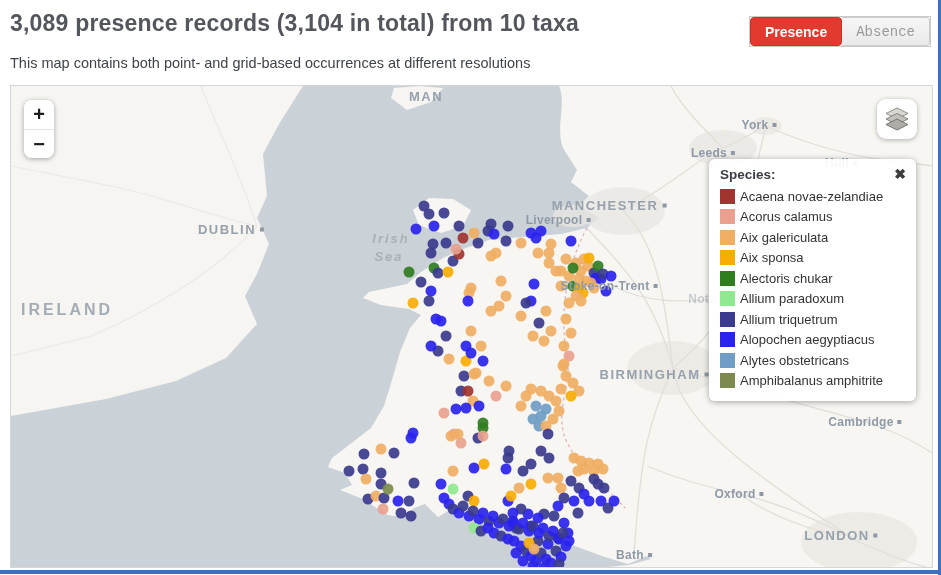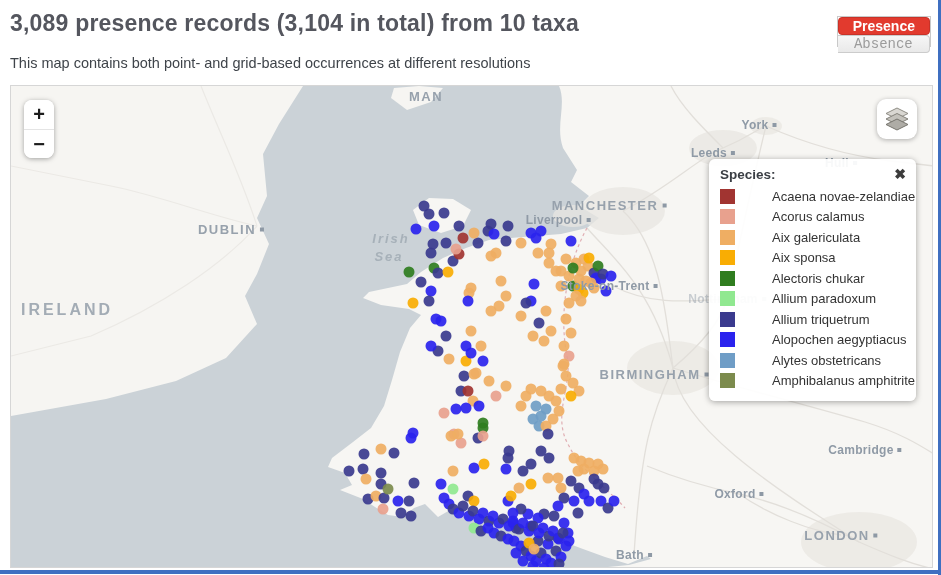--- a/index.html
+++ b/index.html
@@ -2,21 +2,21 @@
 <html><head>
 <meta charset="utf-8">
 <style>
   html,body{margin:0;padding:0;background:#fff;overflow:hidden;}
   *{box-sizing:border-box;font-family:"Liberation Sans",sans-serif;}
   .page{position:relative;width:941px;height:575px;background:#fff;overflow:hidden;}
 
   
   .hdr-title{position:absolute;left:10px;top:10px;font-size:23px;font-weight:700;color:#54565e;letter-spacing:.2px;}
   .hdr-sub{position:absolute;left:10px;top:55px;font-size:14.5px;color:#3f444a;}
-  .toggle{position:absolute;right:11px;top:17px;display:flex;height:29px;border-radius:0;box-shadow:0 0 0 1px #c9c9c9;flex-direction:column;}
+  .toggle{position:absolute;right:11px;top:17px;display:flex;height:29px;border-radius:0;box-shadow:0 0 0 1px #c9c9c9;}
   .tg-btn{display:flex;align-items:center;justify-content:center;padding:0 14px;font-size:14px;cursor:pointer;}
   .tg-on{background:#e23a2e;border:1px solid #c93228;color:#fff;font-weight:700;border-radius:4px;z-index:2;}
   .tg-off{background:linear-gradient(#f6f6f6,#e9e9e9);border:1px solid #cccccc;border-left:none;color:#9b9b9b;border-radius:0 4px 4px 0;font-family:Liberation Mono, monospace;}
 
   
   .map{position:absolute;left:10px;top:85px;width:923px;height:483px;overflow:hidden;background:#cbd2d7;border:1px solid #d6d6d6;cursor:grab;}
   .map svg.base{position:absolute;left:0;top:0;}
 
   
   .lbl{position:absolute;transform:translate(-50%,-50%);white-space:nowrap;color:#99a3ae;pointer-events:none;z-index:5;}
@@ -35,21 +35,21 @@
   .zbtn+.zbtn{border-top:1px solid #e4e4e4;}
   .layersctl{position:absolute;right:15px;top:13px;width:40px;height:40px;background:#fff;border-radius:9px;
              box-shadow:0 1px 5px rgba(0,0,0,.3);display:flex;align-items:center;justify-content:center;
              z-index:20;cursor:pointer;}
 
   
   .legend{position:absolute;right:16px;top:73px;width:207px;background:rgba(255,255,255,.93);
           border-radius:6px;box-shadow:0 1px 6px rgba(0,0,0,.35);padding:8px 11px 10px 11px;z-index:30;}
   .lg-title{font-size:13.5px;font-weight:700;color:#3a3e44;margin-bottom:4px;}
   .lg-close{position:absolute;right:10px;top:8px;font-size:14px;font-weight:700;color:#3c3c3c;cursor:pointer;line-height:1;}
-  .lrow{display:flex;align-items:center;height:20.5px;gap:32px;}
+  .lrow{display:flex;align-items:center;height:20.5px;}
   .sw{width:15px;height:15px;margin-right:5px;flex:none;}
   .llab{font-size:13px;color:#333;white-space:nowrap;}
 
   
   .edge-r{position:absolute;top:0;right:0;width:3px;height:575px;background:#3f6fc1;z-index:50;}
   .edge-b{position:absolute;left:0;top:570px;width:941px;height:4px;background:#3f6fc1;z-index:50;}
 </style>
 </head>
 <body>
 
@@ -388,21 +388,21 @@
         <div class="lbl cls-caps" style="left: 220px; top: 143px;">DUBLIN<i class="mk"></i></div>
         <div class="lbl cls-country" style="left: 56px; top: 224px;">IRELAND</div>
         <div class="lbl cls-town" style="left: 547px; top: 134px;">Liverpool<i class="mk"></i></div>
         <div class="lbl cls-caps" style="left: 598px; top: 119px;">MANCHESTER<i class="mk"></i></div>
         <div class="lbl cls-town" style="left: 748px; top: 39px;">York<i class="mk"></i></div>
         <div class="lbl cls-town" style="left: 702px; top: 67px;">Leeds<i class="mk"></i></div>
         <div class="lbl cls-town" style="left: 830px; top: 77px;">Hull<i class="mk"></i></div>
         <div class="lbl cls-town" style="left: 598px; top: 200px;">Stoke-on-Trent<i class="mk"></i></div>
         <div class="lbl cls-town dim" style="left: 716px; top: 213px;">Nottingham<i class="mk"></i></div>
         <div class="lbl cls-caps" style="left: 643px; top: 288px;">BIRMINGHAM<i class="mk"></i></div>
-        <div class="lbl cls-town" style="left: 854px; top: 336px; margin-top: 28px;">Cambridge<i class="mk"></i></div>
+        <div class="lbl cls-town" style="left: 854px; top: 336px;">Cambridge<i class="mk"></i></div>
         <div class="lbl cls-town" style="left: 728px; top: 408px;">Oxford<i class="mk"></i></div>
         <div class="lbl cls-caps" style="left: 830px; top: 449px;">LONDON<i class="mk"></i></div>
         <div class="lbl cls-town" style="left: 623px; top: 469px;">Bath<i class="mk"></i></div>
       </div>
 
     <div class="zoomctl">
       <div class="zbtn">+</div>
       <div class="zbtn">−</div>
     </div>
 

